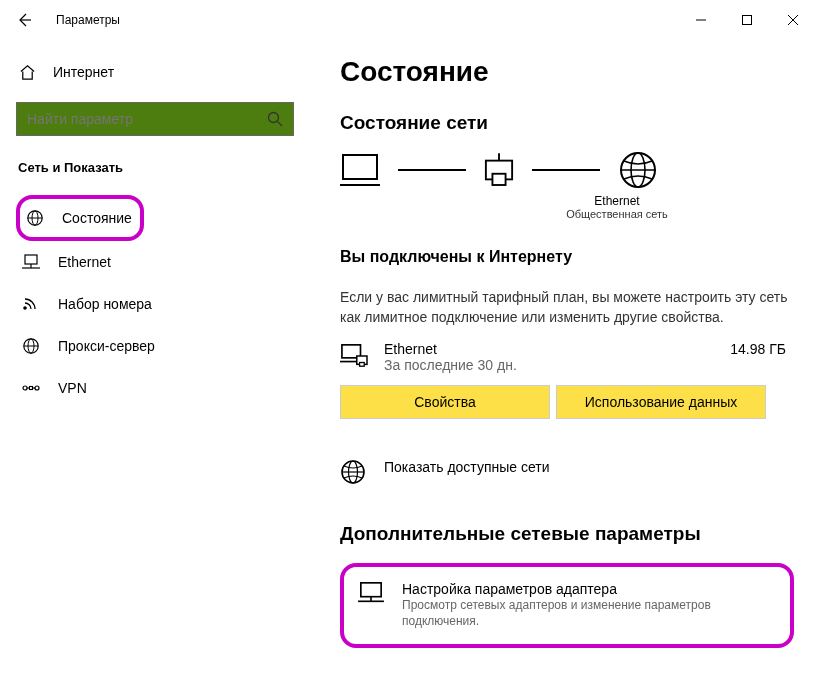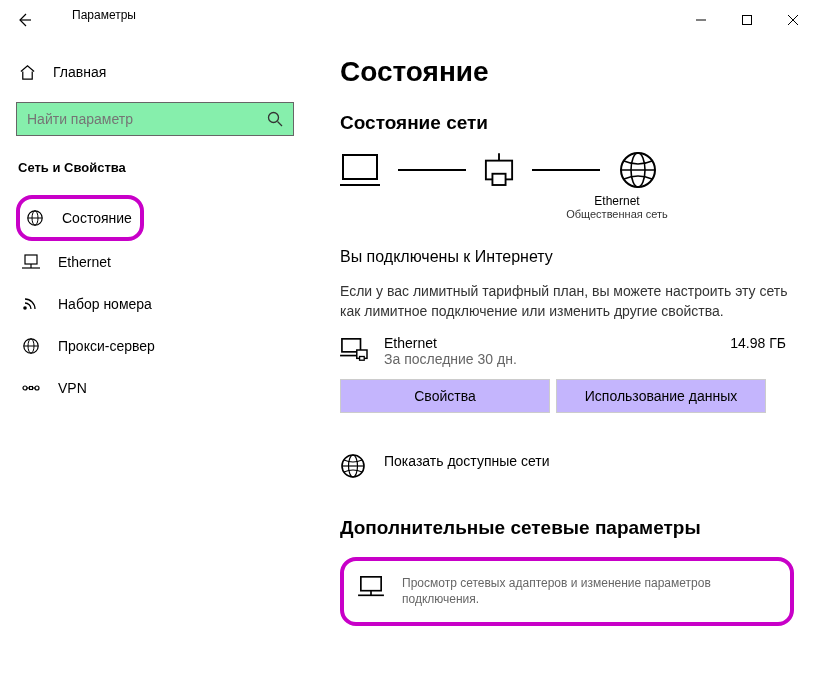--- a/index.html
+++ b/index.html
@@ -18,21 +18,22 @@
     }
     .titlebar {
       height: 40px;
       display: flex;
       align-items: center;
       justify-content: space-between;
       padding: 0 0 0 12px;
     }
     .titlebar-left {
       display: flex;
-      gap: 36px;
+      align-items: center;
+      gap: 20px;
     }
     .back-btn {
       width: 24px;
       height: 24px;
       display: flex;
       align-items: center;
       justify-content: center;
       font-size: 14px;
       cursor: pointer;
     }
@@ -76,21 +77,21 @@
     .home-row span {
       font-size: 14px;
     }
     .searchbox {
       display: flex;
       align-items: center;
       border: 1px solid #666;
       height: 34px;
       margin: 8px 0 24px 0;
       padding: 0 10px;
-      background: #86efac;
+      background: #4d7c0f;
     }
     .searchbox input {
       flex: 1;
       border: none;
       outline: none;
       font-size: 14px;
       background: transparent;
     }
     .searchbox .search-icon {
       width: 16px;
@@ -159,22 +160,22 @@
       font-size: 12px;
       margin-left: 100px;
       margin-bottom: 28px;
     }
     .diagram-labels .sub {
       font-size: 11px;
       color: #333;
     }
     .connected-title {
       font-size: 16px;
-      font-weight: 400;
-      margin-bottom: 16px;
+      font-weight: 700;
+      margin-bottom: 22px;
     }
     .connected-desc {
       font-size: 14px;
       color: #333;
       line-height: 1.4;
       margin-bottom: 14px;
     }
     .ethernet-row {
       display: flex;
       align-items: flex-start;
@@ -202,21 +203,21 @@
     }
     .button-row {
       display: flex;
       gap: 6px;
       margin-bottom: 36px;
     }
     .gray-btn {
       flex: 1;
       max-width: 210px;
       height: 34px;
-      background: #c4b5fd;
+      background: #fde047;
       border: 1px solid #cccccc;
       font-size: 14px;
       cursor: pointer;
       color: #000;
     }
     .link-item {
       display: flex;
       align-items: flex-start;
       gap: 18px;
       padding: 4px 0;
@@ -280,34 +281,34 @@
 
 <div class="content">
   <div class="sidebar">
     <div class="home-row">
       <span class="icon">
         <svg viewBox="0 0 18 18" width="17" height="17">
             <path d="M2 8 L9 2 L16 8" stroke="#000" stroke-width="1.3" fill="none"></path>
             <path d="M4 8 V16 H14 V8" stroke="#000" stroke-width="1.3" fill="none"></path>
           </svg>
       </span>
-      <span>Главная</span>
+      <span>Интернет</span>
     </div>
 
     <div class="searchbox">
       <input type="text" placeholder="Найти параметр" style="">
       <span class="search-icon">
         <svg viewBox="0 0 16 16" width="16" height="16">
             <circle cx="6.5" cy="6.5" r="5" stroke="#333" stroke-width="1.3" fill="none"></circle>
             <line x1="10.5" y1="10.5" x2="15" y2="15" stroke="#333" stroke-width="1.3"></line>
           </svg>
       </span>
     </div>
 
-    <div class="category-title">Сеть и Свойства</div>
+    <div class="category-title">Сеть и Показать</div>
 
     <div class="nav-item nav-item-status">
       <span class="icon">
         <svg viewBox="0 0 18 18" width="18" height="18">
             <circle cx="9" cy="9" r="7.2" stroke="#000" stroke-width="1.2" fill="none"></circle>
             <ellipse cx="9" cy="9" rx="3" ry="7.2" stroke="#000" stroke-width="1" fill="none"></ellipse>
             <line x1="1.8" y1="9" x2="16.2" y2="9" stroke="#000" stroke-width="1"></line>
           </svg>
       </span>
       <span>Состояние</span>
@@ -438,19 +439,20 @@
     <div class="highlight-box">
       <div class="link-item">
         <span class="icon">
           <svg viewBox="0 0 28 26" width="26" height="24">
               <rect x="3" y="2" width="22" height="15" stroke="#000" stroke-width="1.8" fill="none"></rect>
               <line x1="0" y1="22" x2="28" y2="22" stroke="#000" stroke-width="1.8"></line>
               <line x1="14" y1="17" x2="14" y2="22" stroke="#000" stroke-width="1.8"></line>
             </svg>
         </span>
         <div class="text">
+          <div class="title-line">Настройка параметров адаптера</div>
           <div class="sub-line">Просмотр сетевых адаптеров и изменение параметров подключения.</div>
         </div>
       </div>
     </div>
 
   </div>
 </div>
 
 </body></html>

